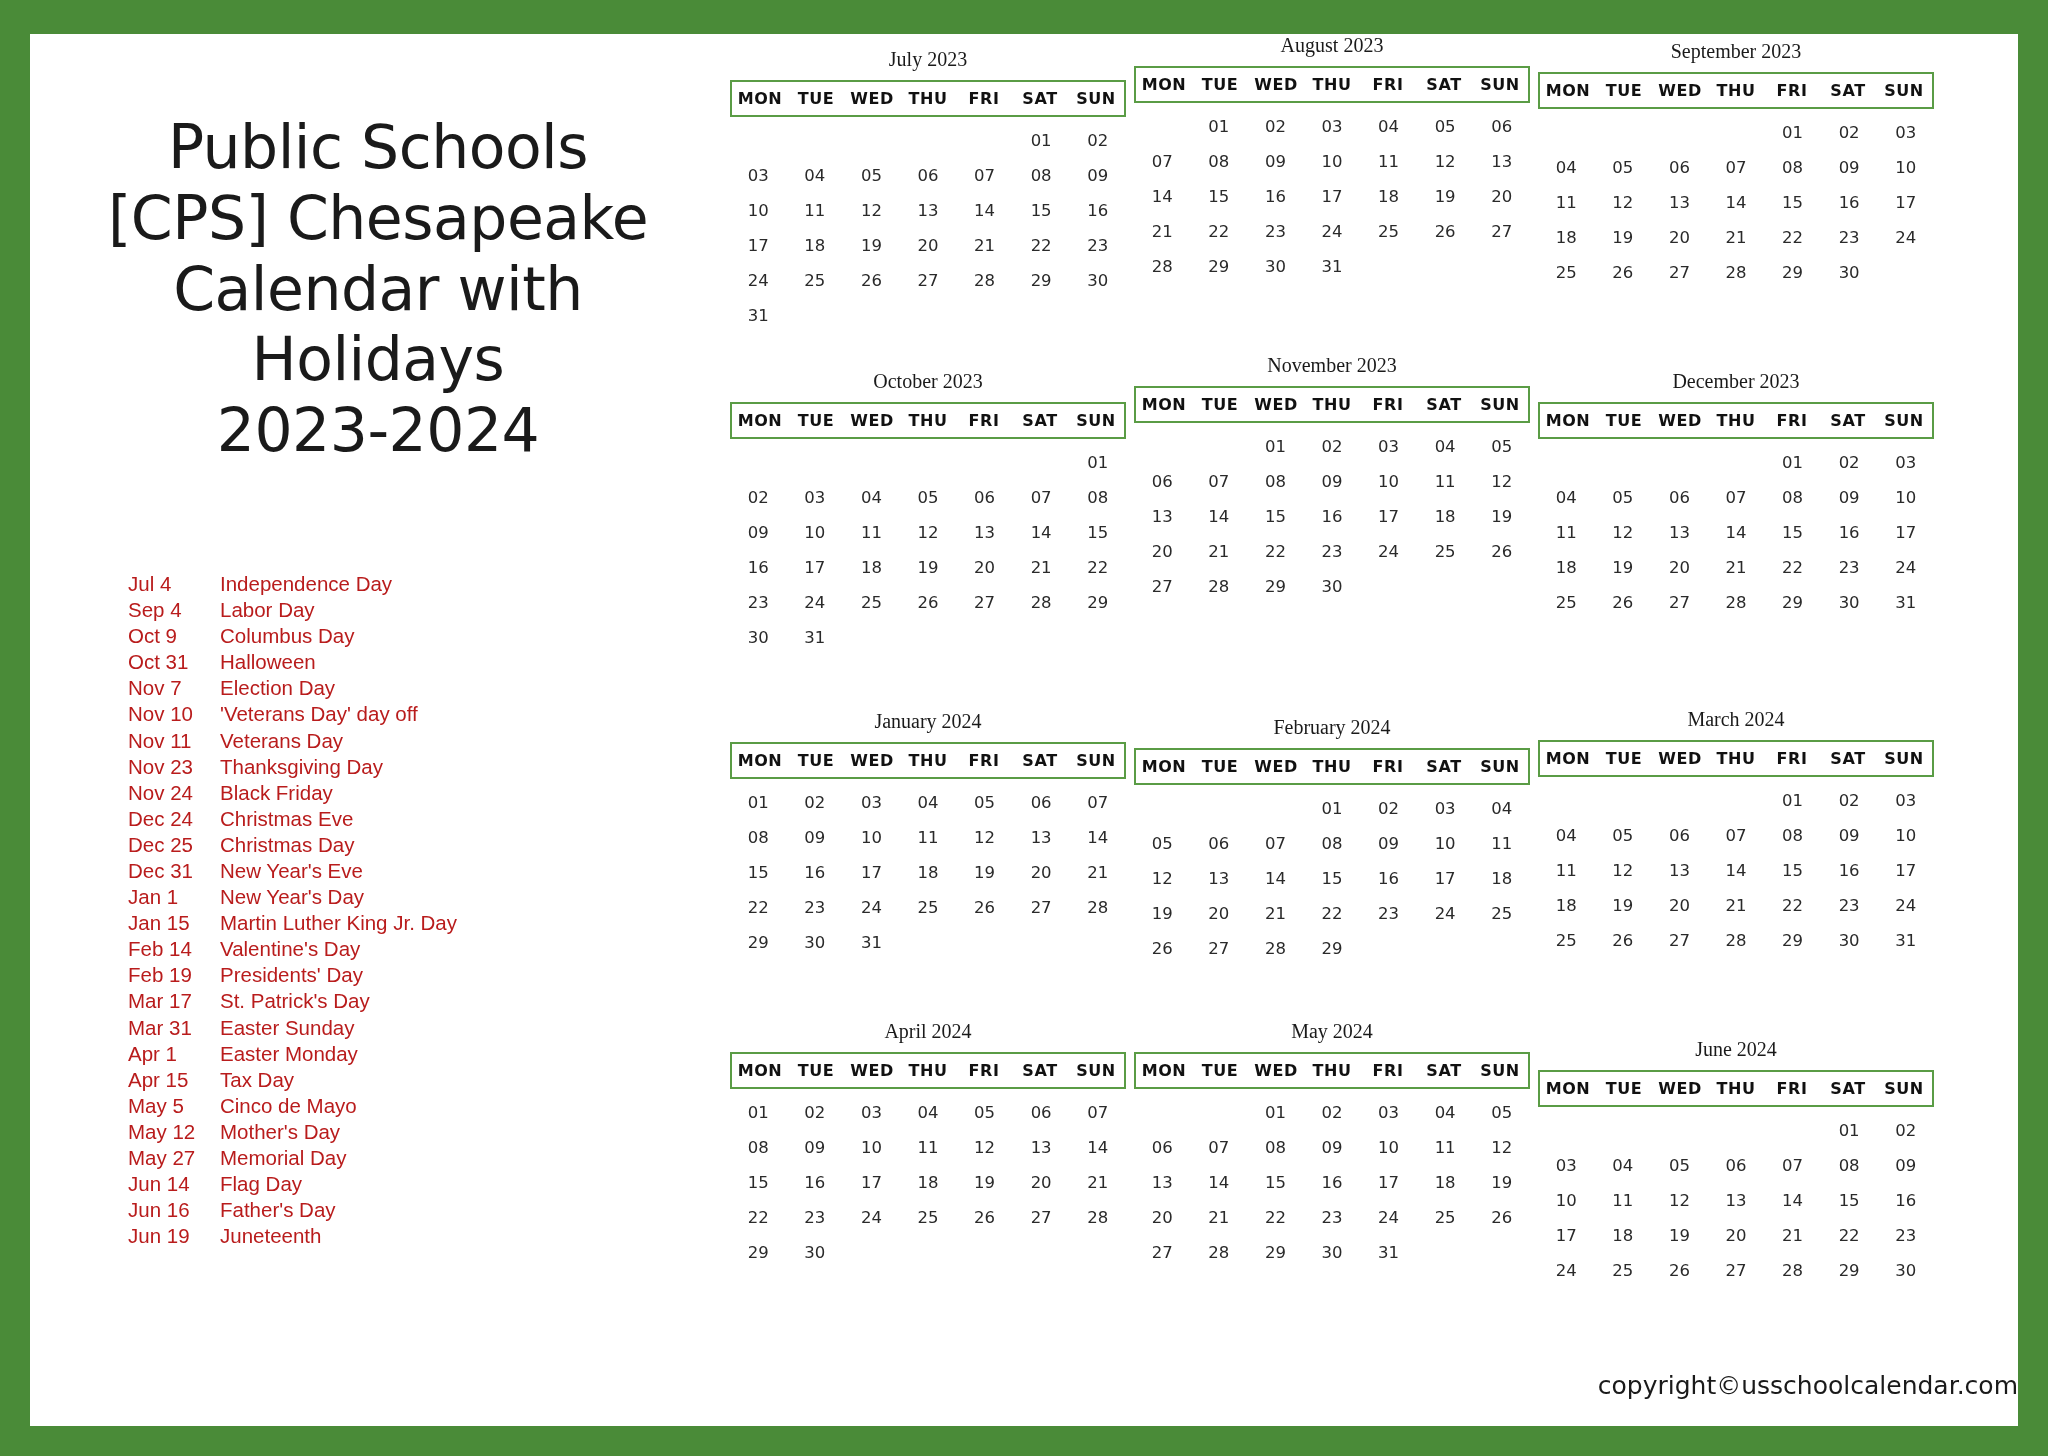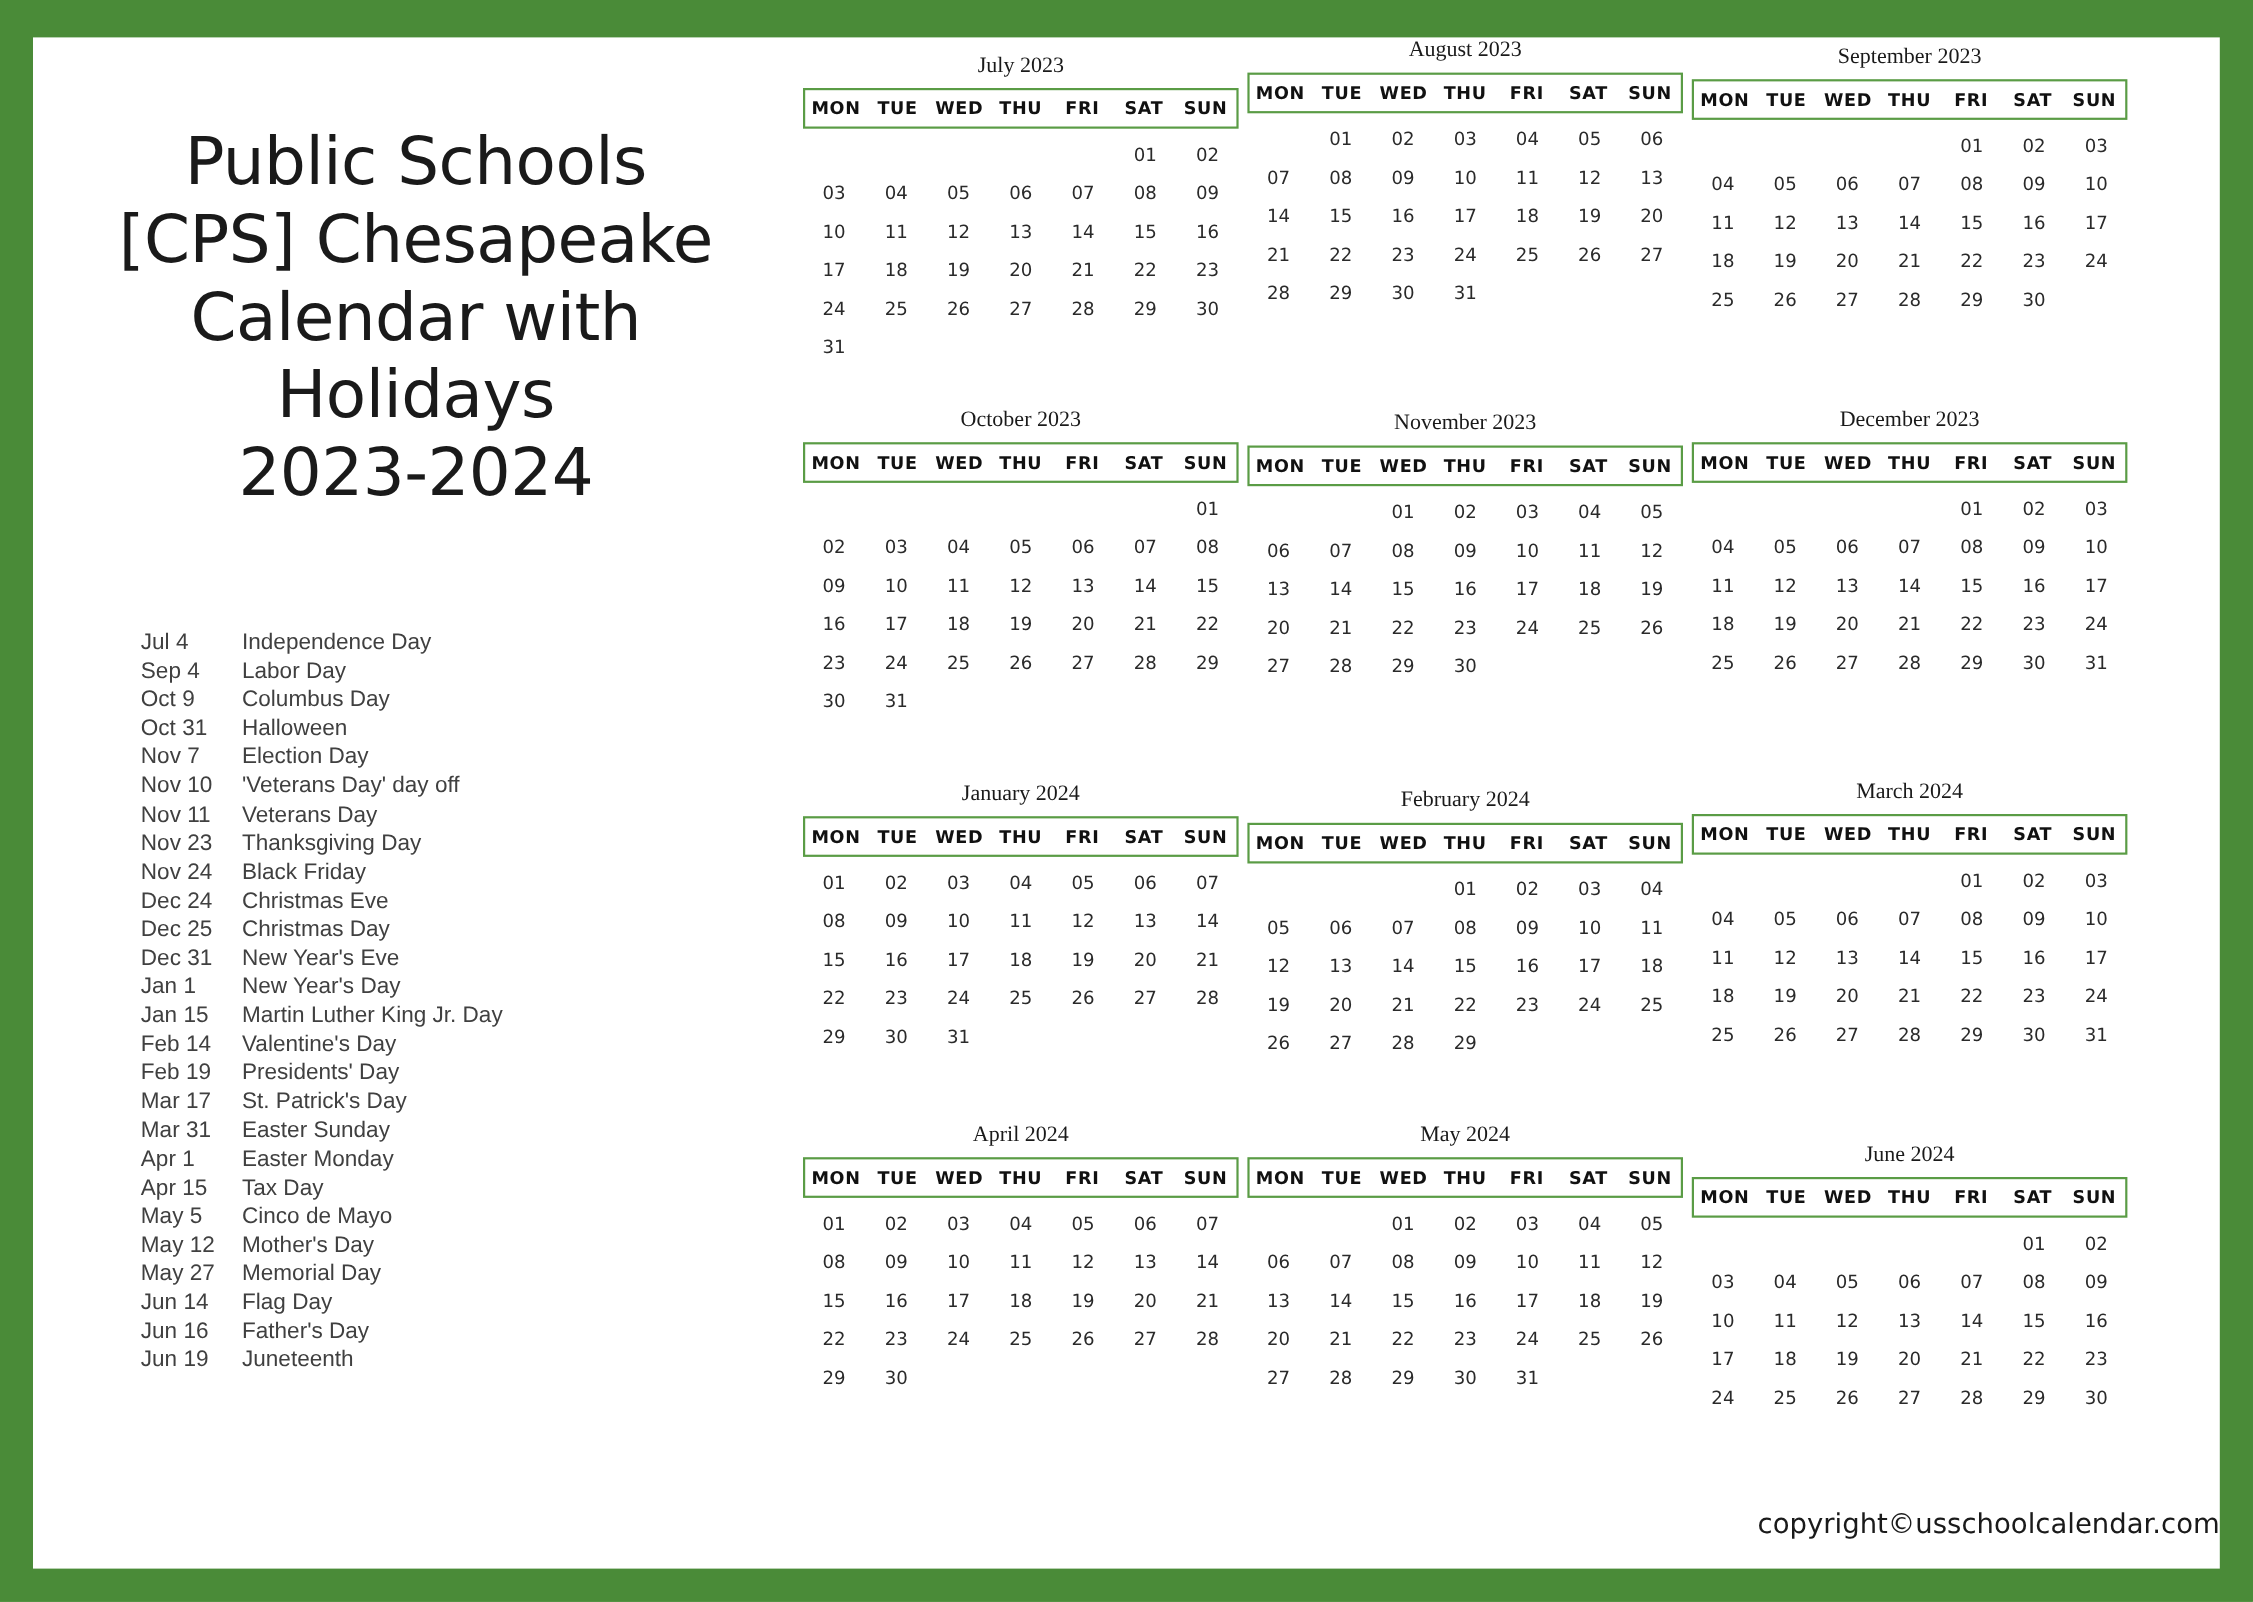--- a/index.html
+++ b/index.html
@@ -41,21 +41,21 @@
   .title span { display: block; }
 
   .holidays {
     margin-top: 105px;
     padding-left: 98px;
   }
   .hrow {
     display: flex;
     font-size: 20.5px;
     line-height: 26.1px;
-    color: #404040;
+    color: #b91c1c;
   }
   .hdate { width: 92px; flex: 0 0 92px; }
   .hname { flex: 1; }
 
   
   .right {
     flex: 1;
     position: relative;
   }
   .months {
@@ -443,21 +443,21 @@
               <div>29</div>
               <div>30</div>
               <div>31</div>
               <div class="empty"></div>
               <div class="empty"></div>
               <div class="empty"></div>
               <div class="empty"></div>
               <div class="empty"></div>
             </div>
           </div>
-          <div class="month" style="left: 404px; top: 339px;">
+          <div class="month" style="left: 404px; top: 320px;">
             <div class="mtitle">November 2023</div>
             <div class="dow">
               <div>MON</div>
               <div>TUE</div>
               <div>WED</div>
               <div>THU</div>
               <div>FRI</div>
               <div>SAT</div>
               <div>SUN</div>
             </div>

